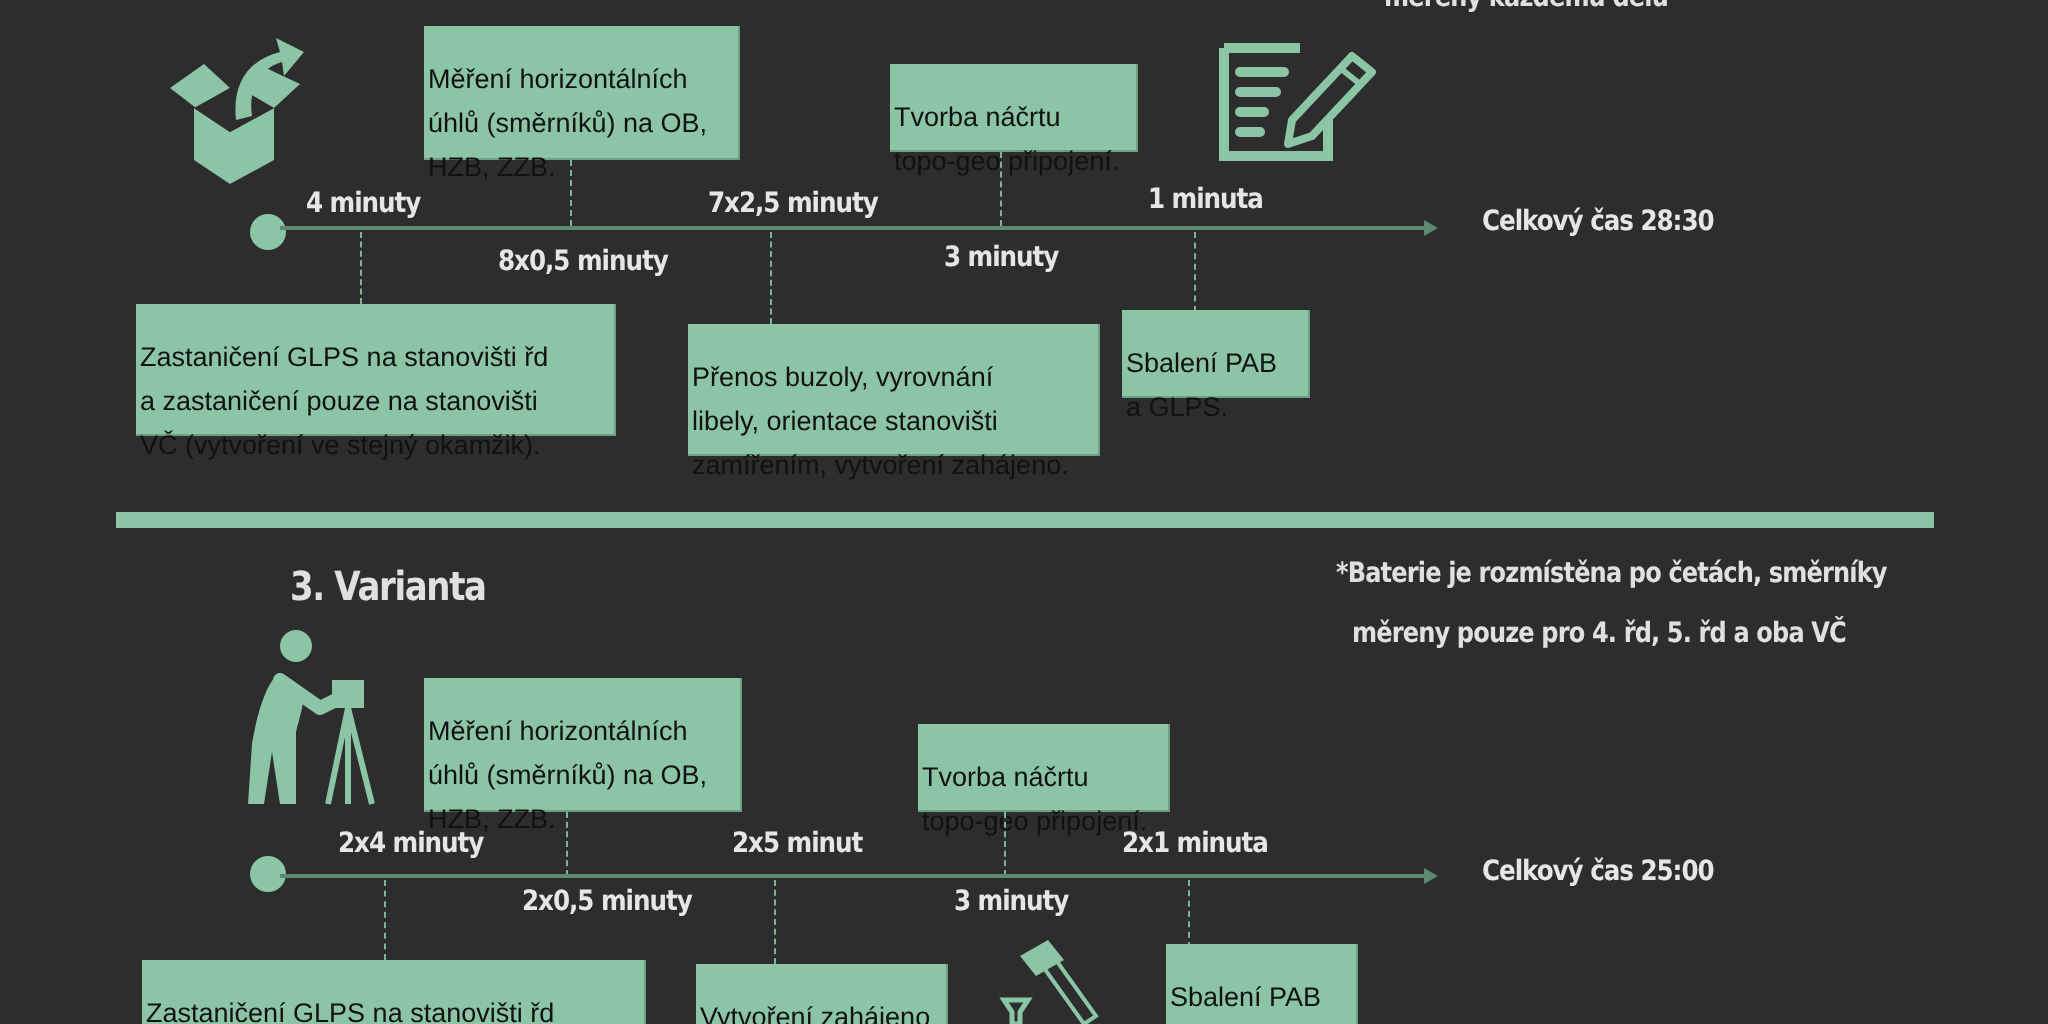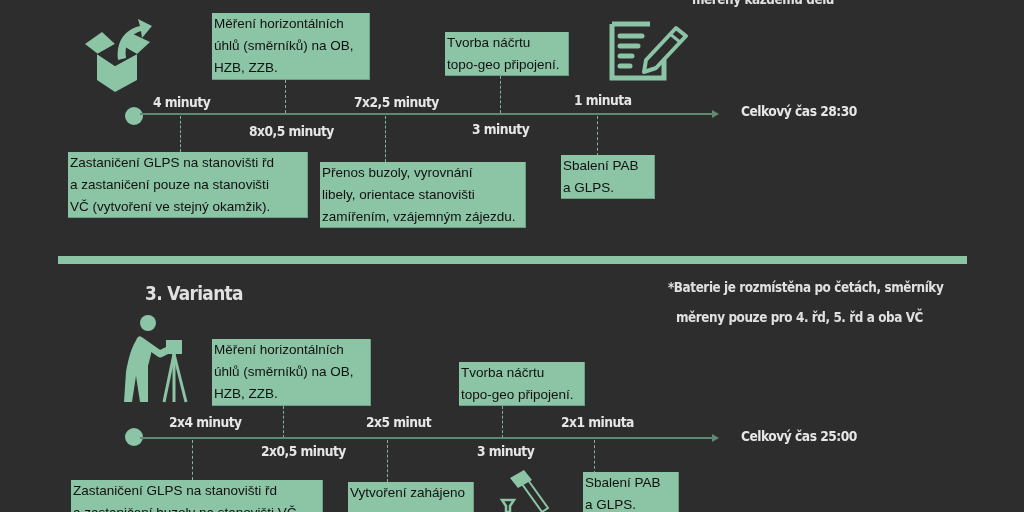--- a/index.html
+++ b/index.html
@@ -4,21 +4,21 @@
 <style>
   html, body { margin: 0; padding: 0; }
   body {
     width: 1024px; height: 512px; overflow: hidden;
     background: #2d2d2d; position: relative;
     font-family: "Liberation Sans", sans-serif;
   }
   .box {
     position: absolute; background: #8cc4a6; color: #111;
     font-family: "Liberation Sans", sans-serif; font-size: 13.5px;
-    line-height: 22px; padding: 0 2px; box-sizing: border-box;
+    line-height: 22px; padding: 16px 2px; box-sizing: border-box;
     border-right: 1px solid #6d9f84; border-bottom: 1px solid #6d9f84;
     white-space: nowrap;
   }
   .label {
     position: absolute; color: #e6e6e6; font-weight: bold;
     font-family: "DejaVu Sans", sans-serif; font-size: 14px;
     letter-spacing: -0.6px; white-space: nowrap; transform: scaleX(0.88); transform-origin: left center;
   }
   .axis { position: absolute; height: 2px; background: #5f8a72; }
   .arrow {
@@ -91,24 +91,24 @@
 <div class="tick" style="left:180px; top:116px; height:36px;"></div>
 <div class="tick" style="left:385px; top:116px; height:46px;"></div>
 <div class="tick" style="left:597px; top:116px; height:40px;"></div>
 
 <div class="box" style="left:68px; top:152px; width:240px; height:66px;">
   <div>Zastaničení GLPS na stanovišti řd</div>
   <div>a zastaničení pouze na stanovišti</div>
   <div>VČ (vytvoření ve stejný okamžik).</div>
 </div>
 
-<div class="box" style="left:320px; top:162px; width:206px; height:66px;">
+<div class="box" style="left:344px; top:162px; width:206px; height:66px;">
   <div>Přenos buzoly, vyrovnání</div>
   <div>libely, orientace stanovišti</div>
-  <div>zamířením, vzájemným zájezdu.</div>
+  <div>zamířením, vytvoření zahájeno.</div>
 </div>
 
 <div class="box" style="left:561px; top:155px; width:94px; height:44px;">
   <div>Sbalení PAB</div>
   <div>a GLPS.</div>
 </div>
 
 <div class="divider" style="left:58px; top:256px; width:909px; height:8px;"></div>
 
 <div class="heading" style="left:145px; top:281px;">3. Varianta</div>

